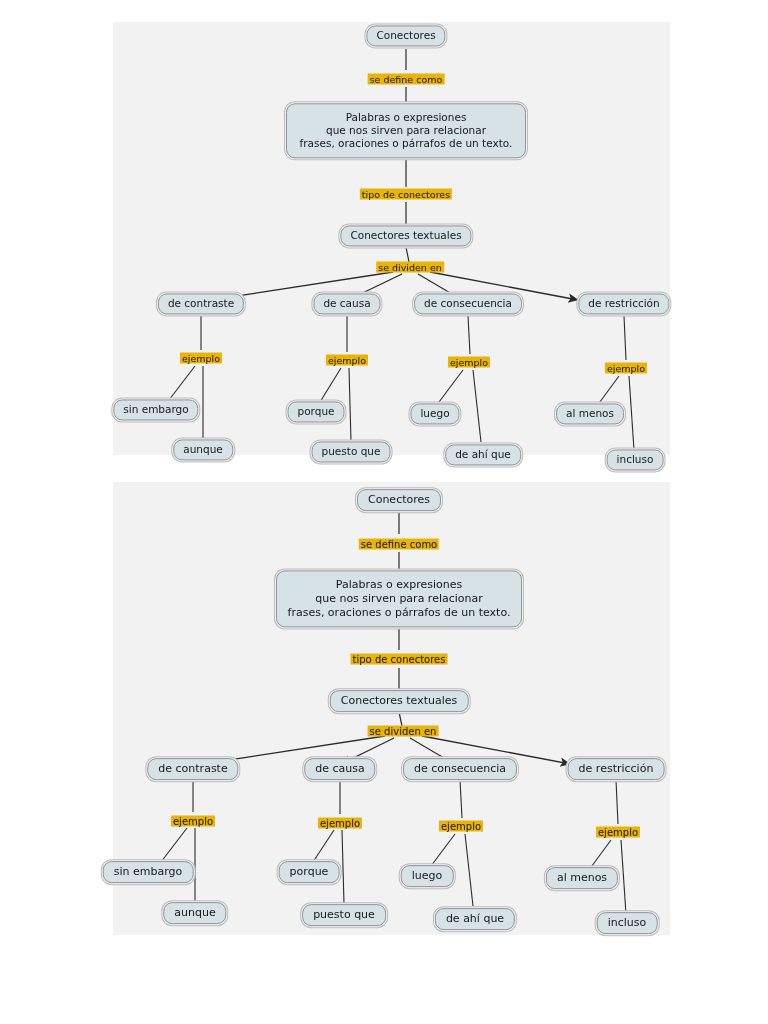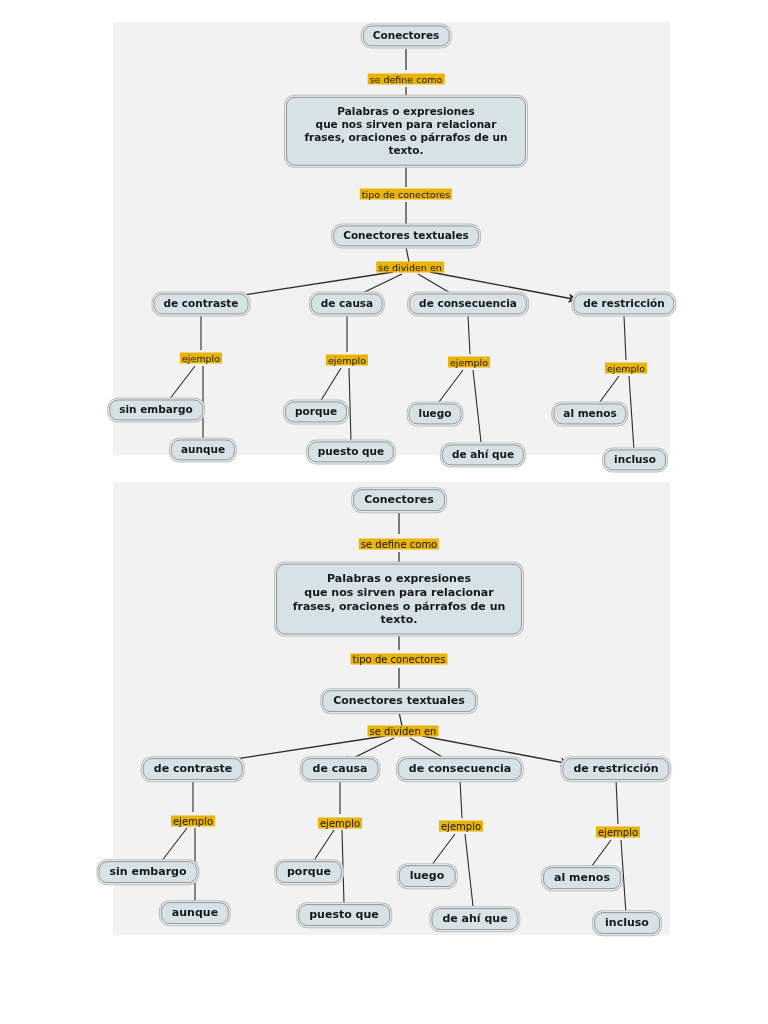--- a/index.html
+++ b/index.html
@@ -43,21 +43,20 @@
     box-shadow: 0 0 0 1px #f2f2f2, 0 0 0 2px #b9bdc0;
     color: #15181b;
     text-align: center;
     white-space: nowrap;
     display: flex;
     align-items: center;
     justify-content: center;
     line-height: 1.25;
     transform: translate(-50%, -50%);
     z-index: 3;
-    font-weight: bold;
   }
   .node-1 { font-size: 10.5px; padding: 3px 9px; }
   .node-2 { font-size: 11px;  padding: 3px 10px; }
 
   .node.multi {
     white-space: normal;
     display: block;
     padding: 7px 3px;
   }
   .node.multi .line { display: block; }

